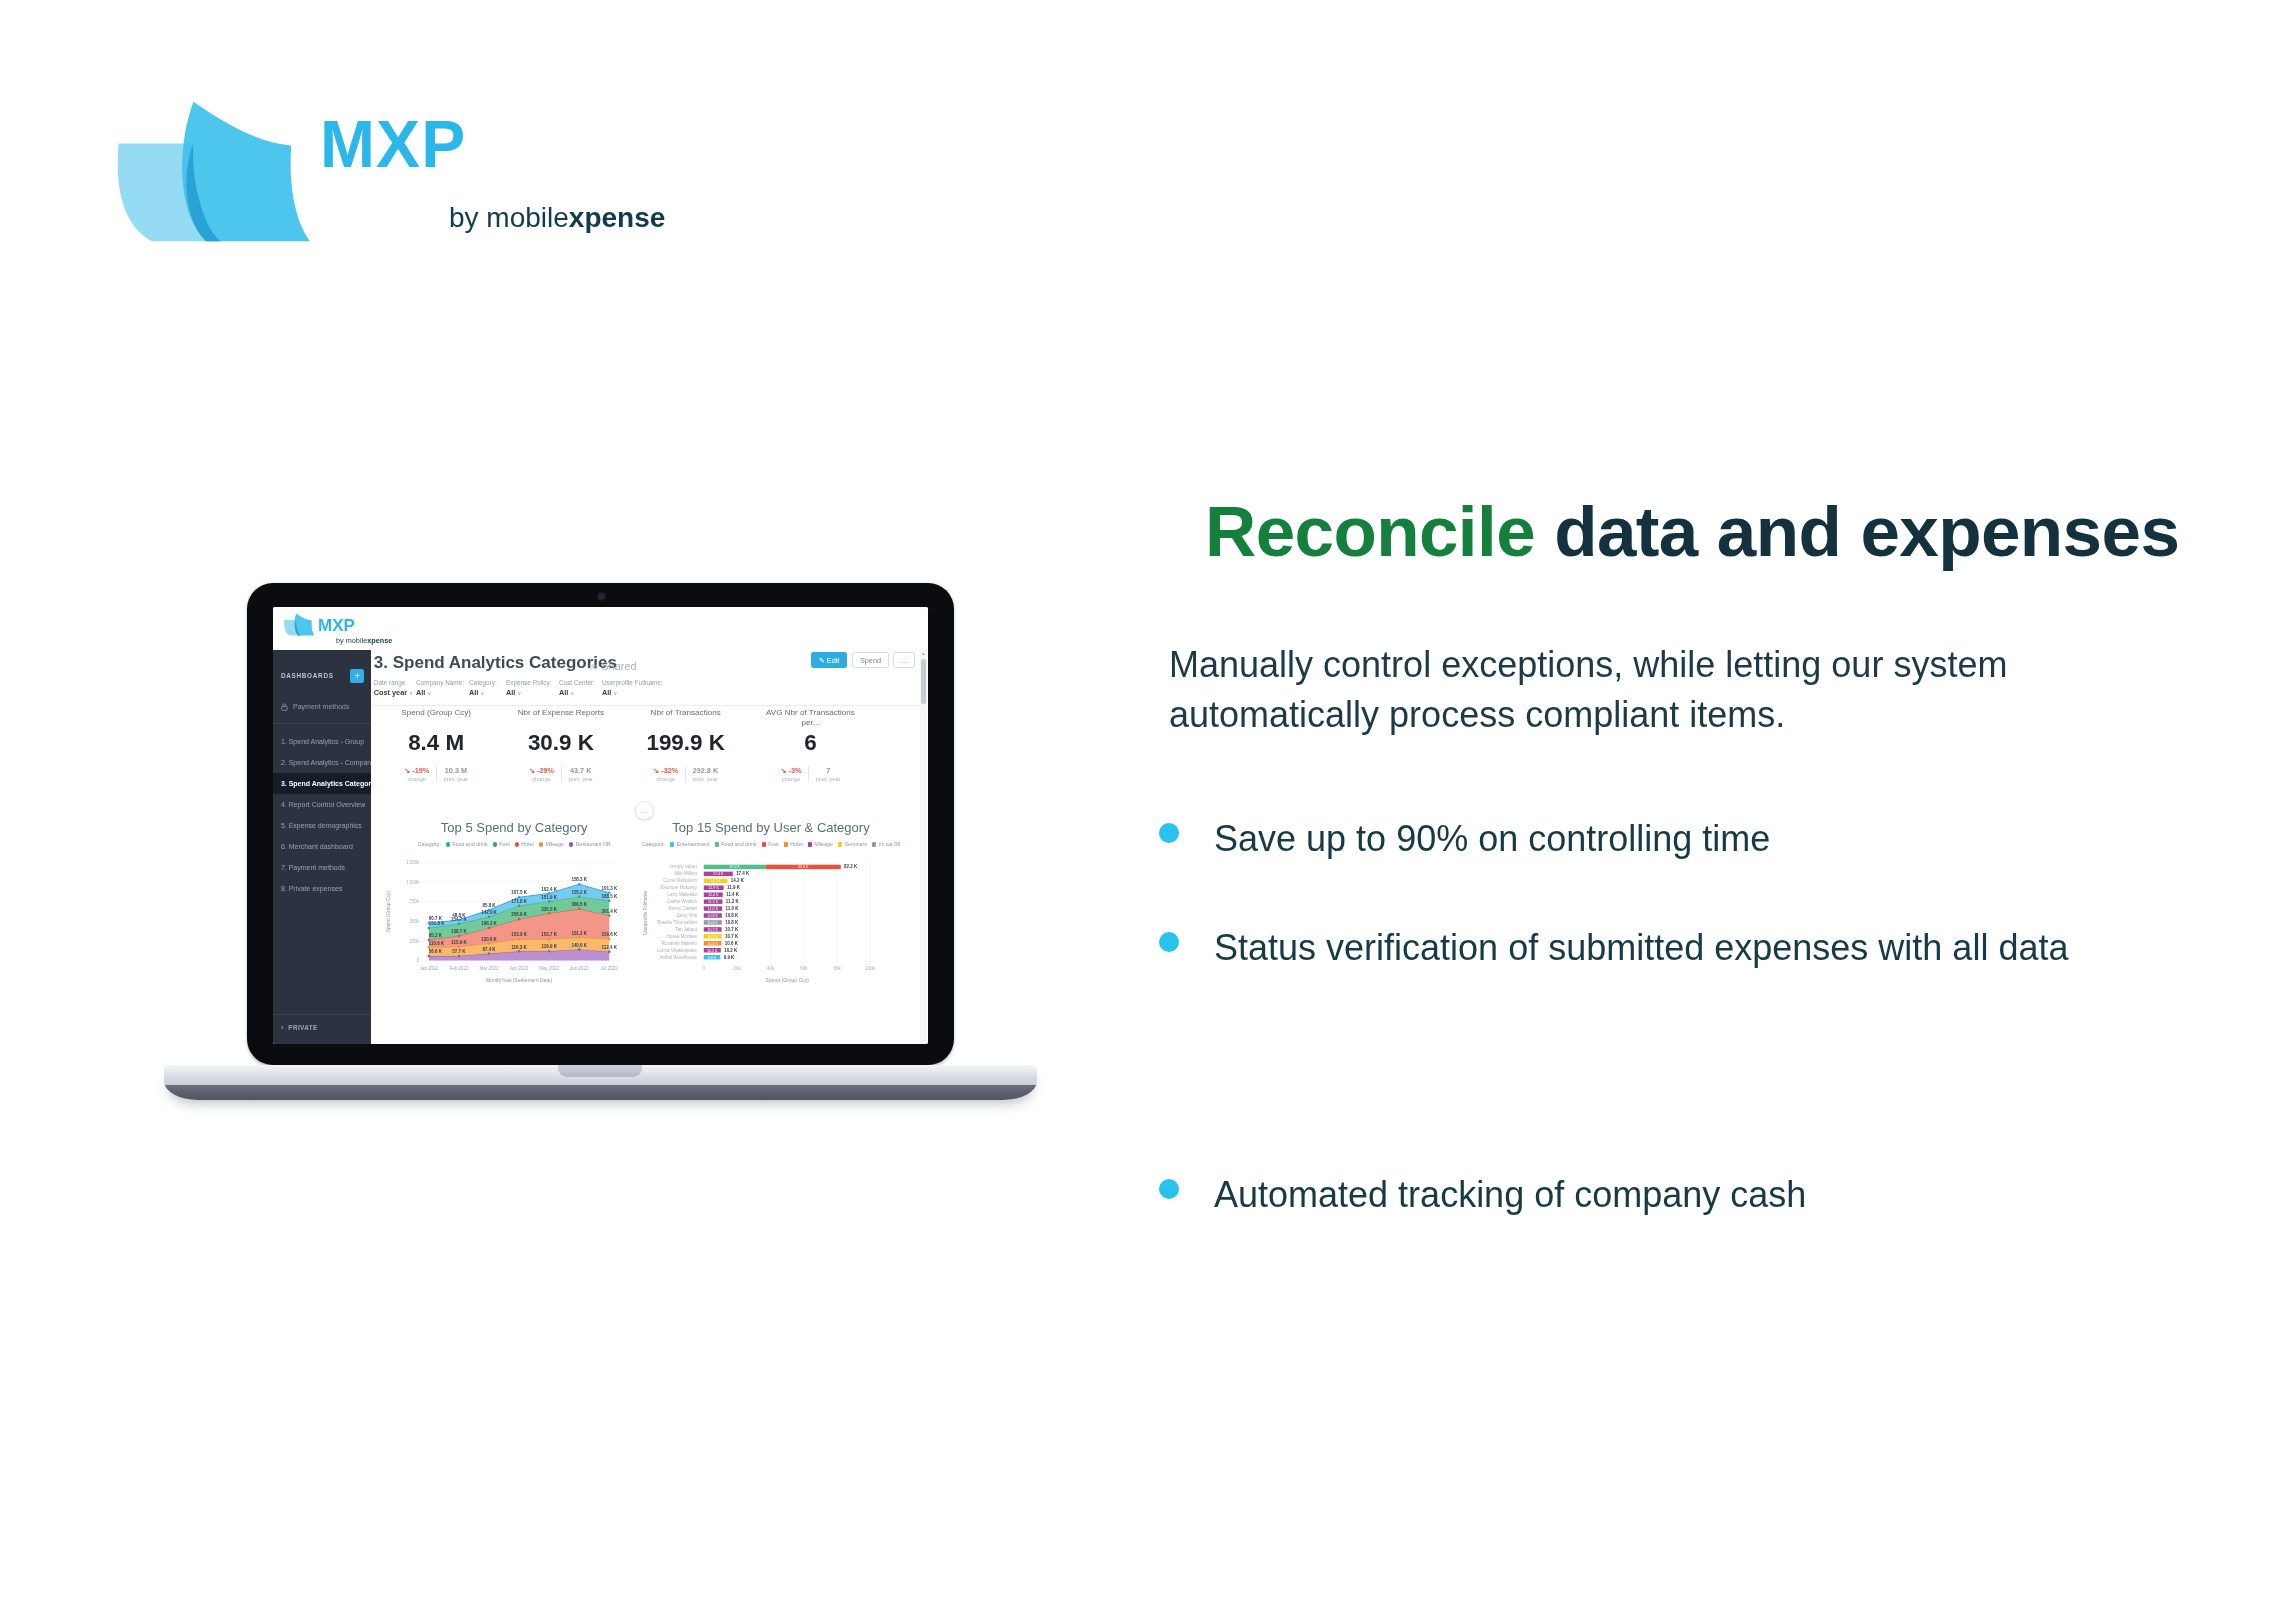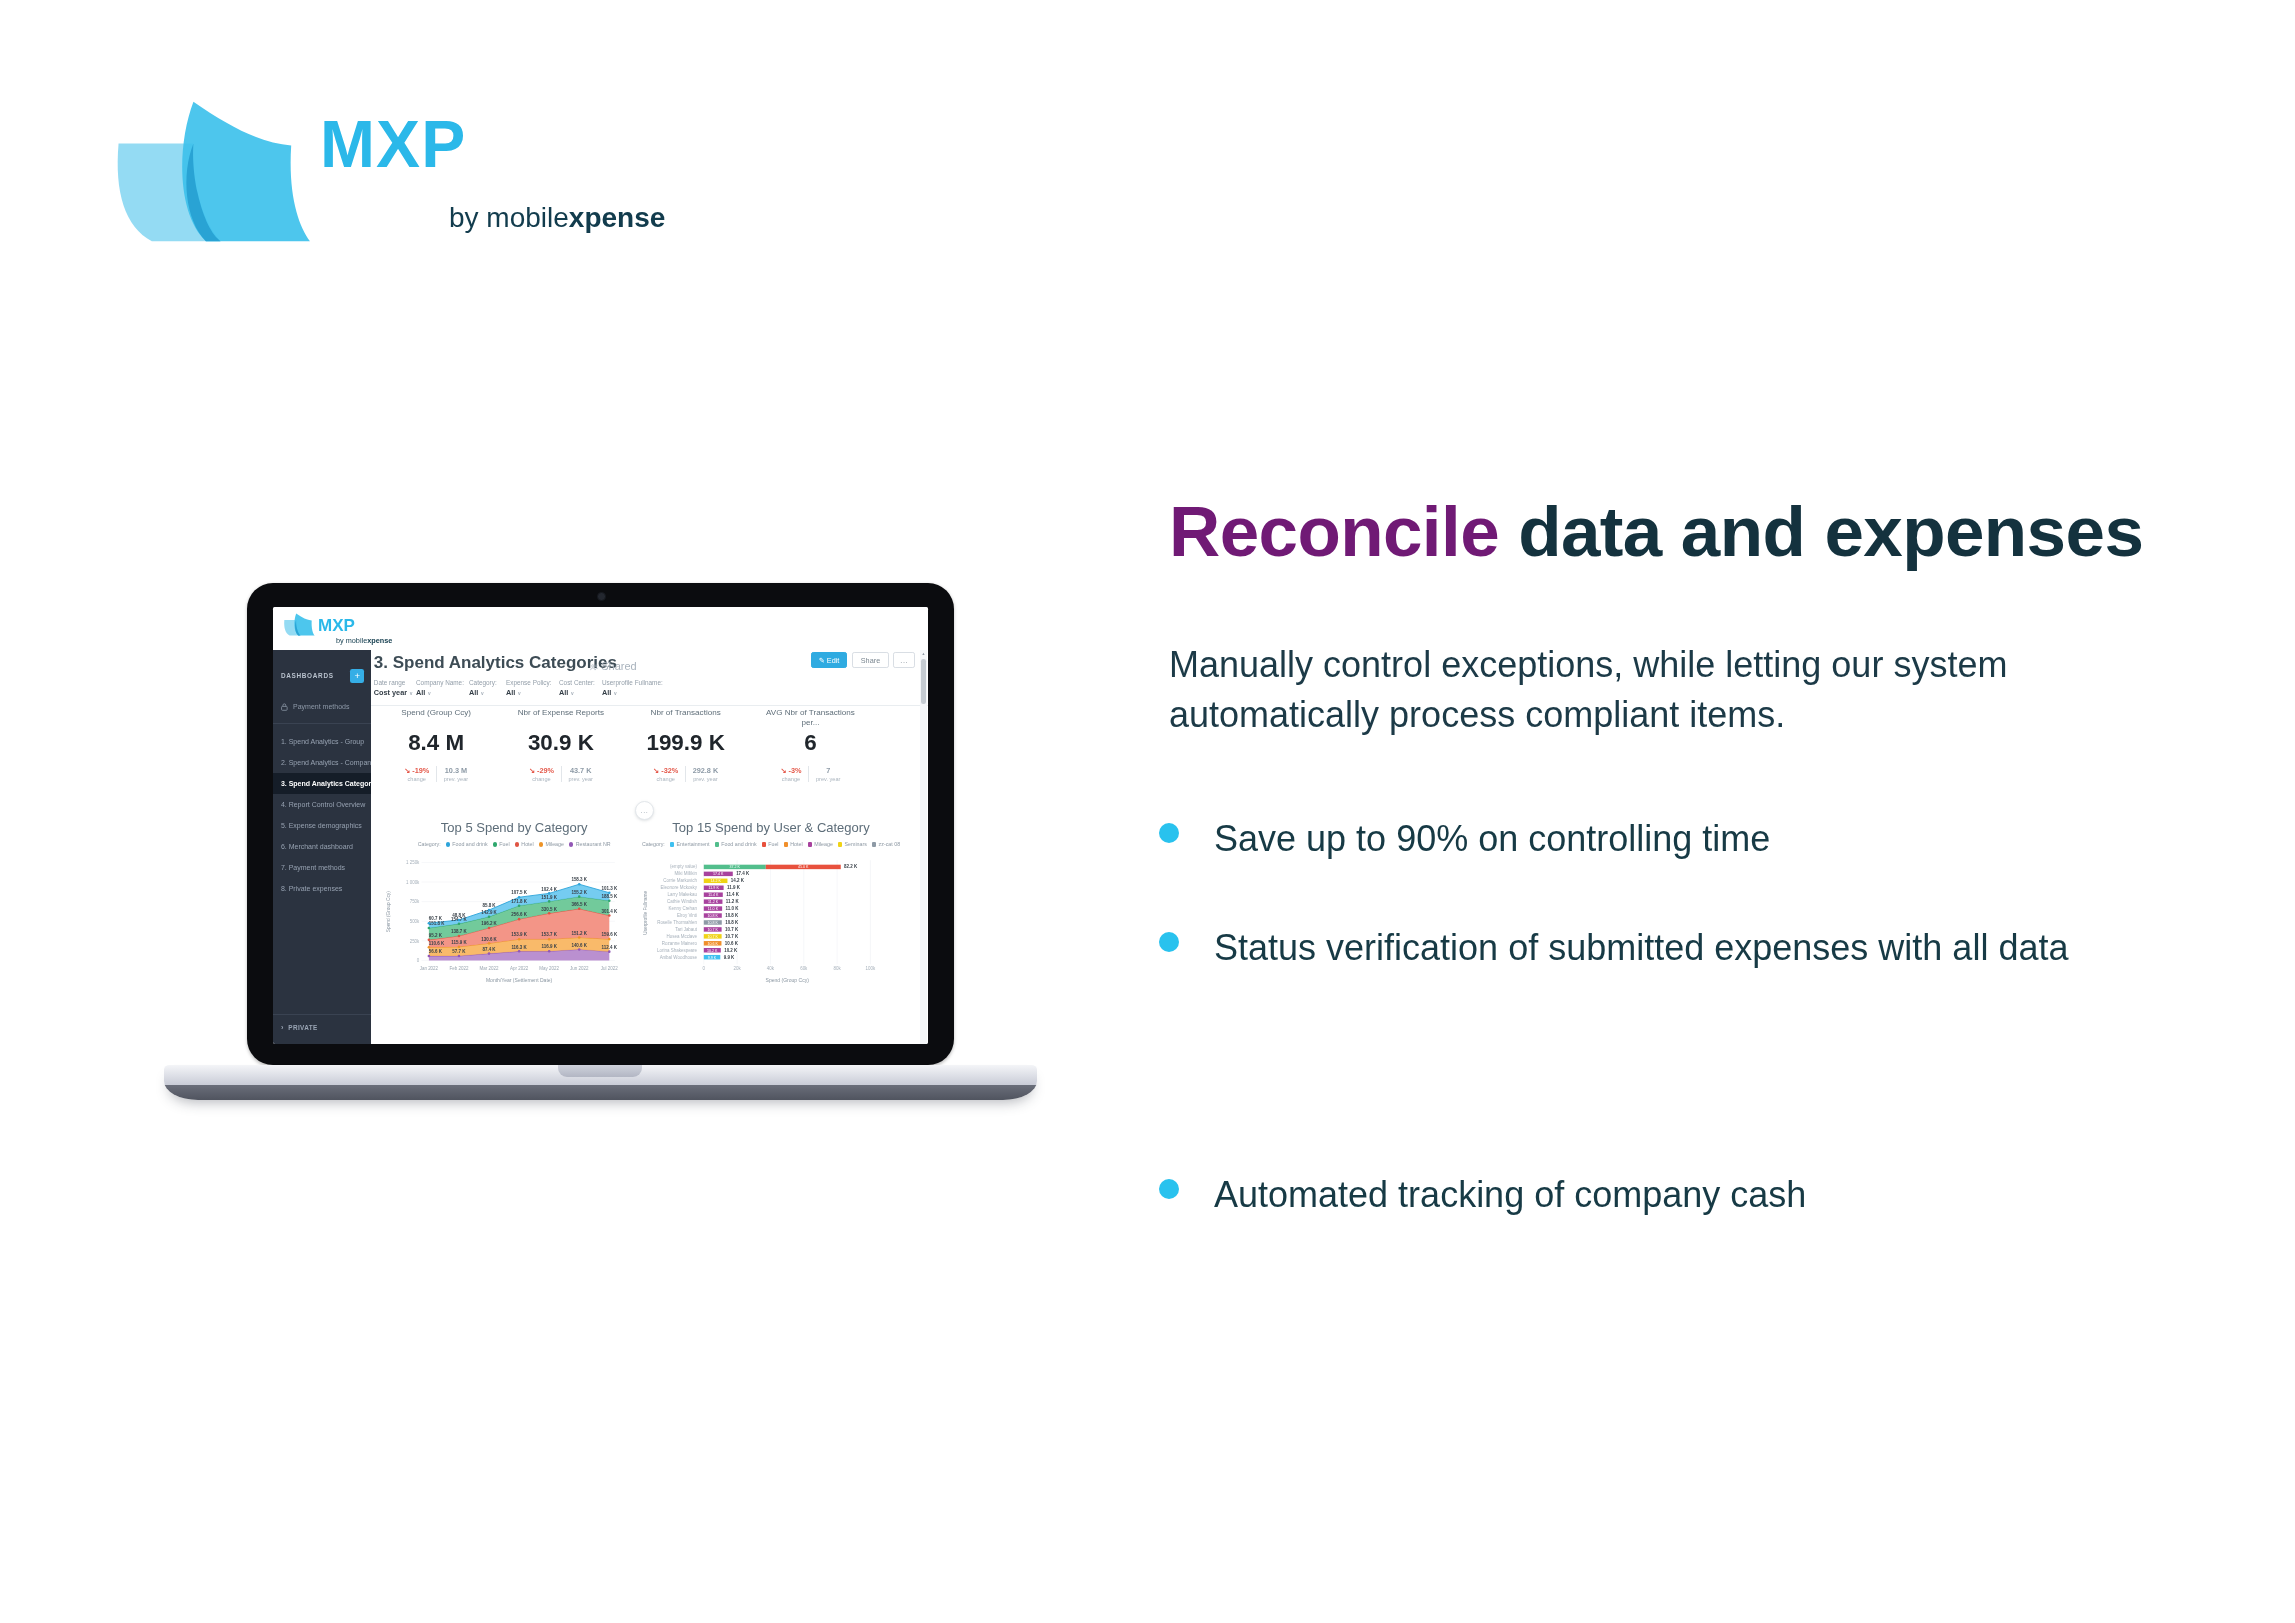--- a/index.html
+++ b/index.html
@@ -6,21 +6,21 @@
   body{width:2295px;height:1623px;position:relative;font-family:"Liberation Sans", sans-serif;}
   .abs{position:absolute;}
   
   .brand{left:104px;top:90px;width:785px;height:168px;}
   .brand-icon{position:absolute;left:0;top:0;}
   .brand-name{position:absolute;left:216px;top:15.7px;font-size:66px;font-weight:700;color:#2bb8e9;letter-spacing:1.1px;}
   .brand-byline{position:absolute;left:345px;top:112px;font-size:28px;color:#123c4d;}
   .brand-byline b{font-weight:700;}
   
   .headline{left:1169px;top:443px;width:1066px;font-size:71px;font-weight:700;letter-spacing:-0.6px;line-height:1.15;}
-  .headline .hl{color:#701a75;}
+  .headline .hl{color:#15803d;margin-left:36px;}
   .headline .rest{color:#14323e;}
   .para{left:1169px;top:605px;width:965px;font-size:36px;line-height:1.4;color:#1c3a47;margin-top:35px;}
   .bullet{position:absolute;left:1159px;display:flex;align-items:flex-start;}
   .bullet .dot{width:20px;height:20px;border-radius:50%;background:#29c2ee;margin-top:10px;flex:0 0 20px;}
   .bullet .btext{margin-left:35px;font-size:36px;line-height:1.42;color:#173a45;max-width:1004px;}
   
   .laptop{left:164px;top:583px;width:873px;height:519px;}
   .bezel{position:absolute;left:83px;top:0;width:707px;height:482px;background:#0b0c0f;border-radius:26px;box-shadow:0 1.1px 3.4px rgba(0,0,0,.25);}
   .camera{position:absolute;left:350px;top:9px;width:6.7px;height:6.7px;border-radius:50%;background:#23272f;border:1.1px solid #15181d;}
   .screen{position:absolute;left:26px;top:23.6px;width:655px;height:437px;background:#ffffff;overflow:hidden;border-radius:2.2px;}
@@ -153,21 +153,21 @@
           <div class="m-title">3. Spend Analytics Categories</div>
           <div class="m-shared">
             <svg width="8.4" height="6.7" viewBox="0 0 15 12">
                 <circle cx="5" cy="3.4" r="2.1" fill="none" stroke="#a9b3bd" stroke-width="1.2"></circle>
                 <path d="M1,11 a4,4 0 0 1 8,0" fill="none" stroke="#a9b3bd" stroke-width="1.2"></path>
                 <circle cx="10.8" cy="3.2" r="1.7" fill="none" stroke="#a9b3bd" stroke-width="1.1"></circle>
                 <path d="M9.5,10.8 a3.4,3.4 0 0 1 4.5,-3" fill="none" stroke="#a9b3bd" stroke-width="1.1"></path>
               </svg><span>Shared</span>
           </div>
           <button class="btn btn-edit"><span>✎</span> <span>Edit</span></button>
-          <button class="btn btn-share"><span>Share</span></button>
+          <button class="btn btn-share"><span>Spend</span></button>
           <button class="btn btn-more">...</button>
         </div>
         <div class="m-filters" id="filters">
             <div class="filter" style="left: 2.8px;">
               <div class="fl">Date range</div>
               <div class="fv"><span class="v">Cost year</span><span class="chev">∨</span></div>
             </div>
             <div class="filter" style="left: 45px;">
               <div class="fl">Company Name:</div>
               <div class="fv"><span class="v">All</span><span class="chev">∨</span></div>

